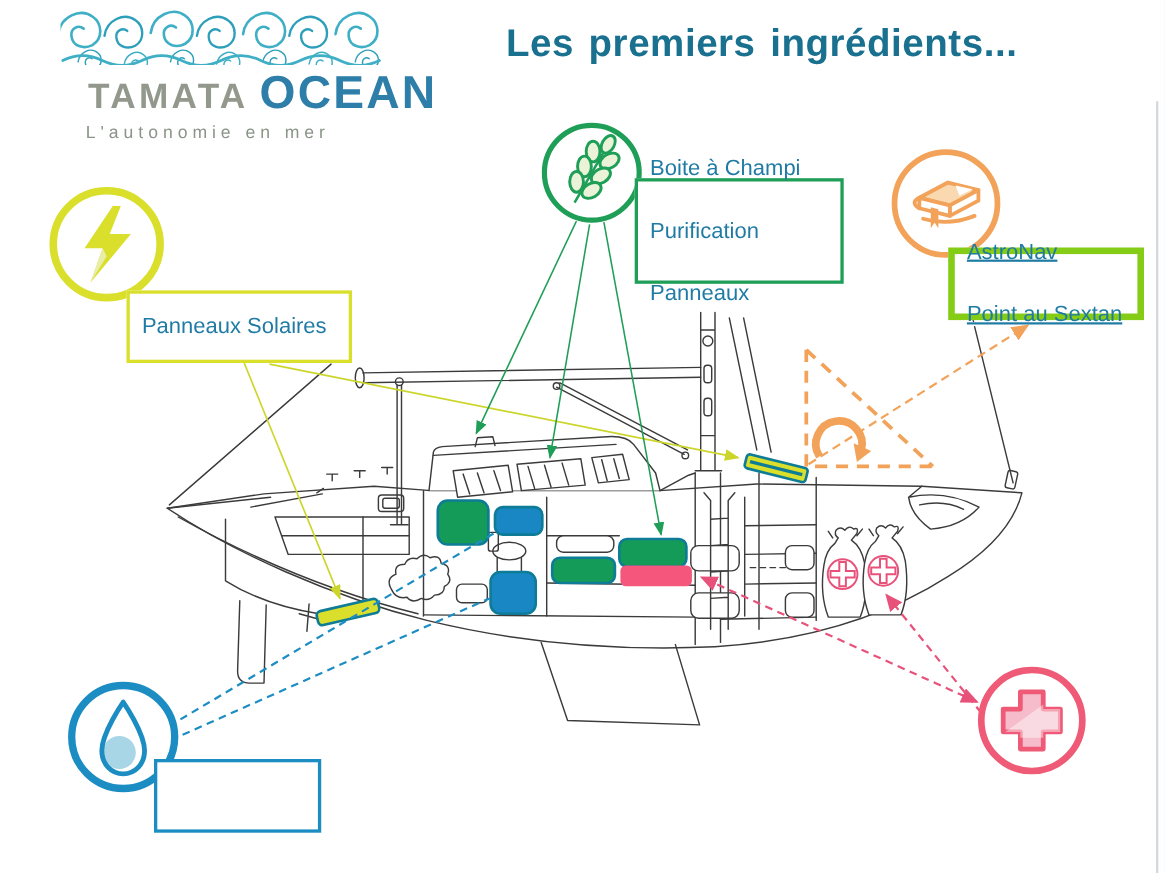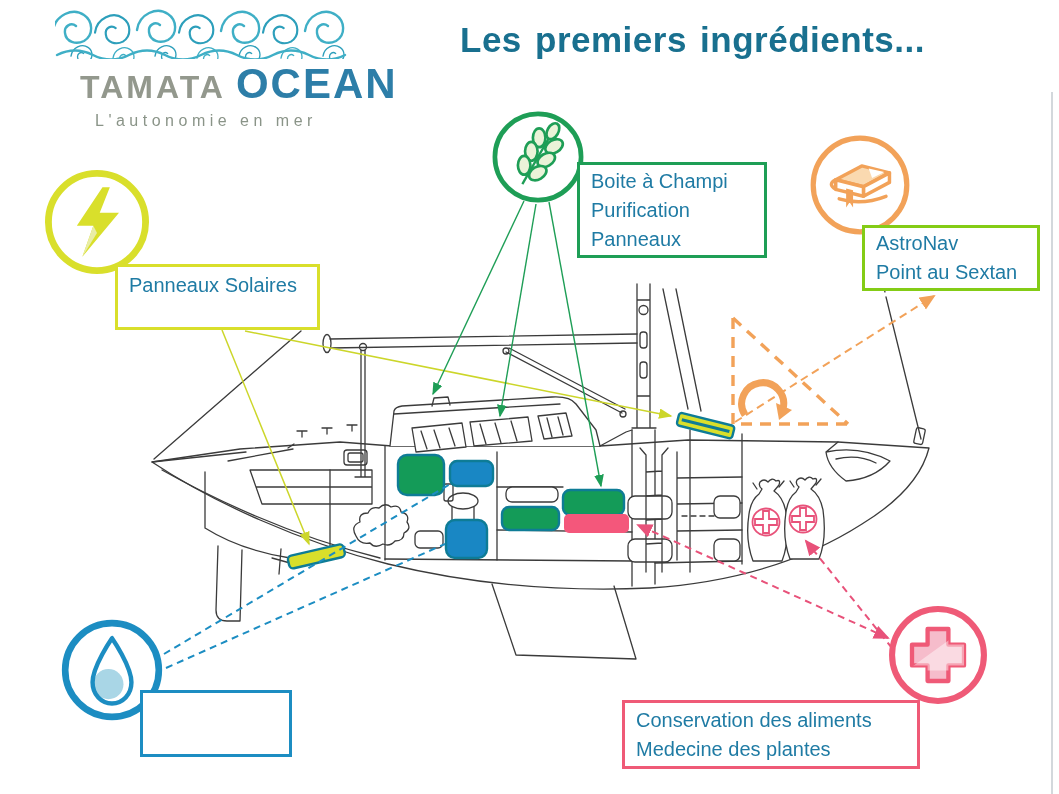--- a/index.html
+++ b/index.html
@@ -4,26 +4,26 @@
 <style>
   html,body{margin:0;padding:0;background:#e8e8e8;}
   .stage{position:relative;width:1059px;height:794px;background:#ffffff;overflow:hidden;
          font-family:"Liberation Sans","DejaVu Sans",sans-serif;margin:0 auto;}
   .abs{position:absolute;}
   .slide-title{left:460px;top:20px;font-size:35px;font-weight:bold;color:#19708F;
                letter-spacing:.5px;word-spacing:3px;}
   .brand{left:64px;top:60px;width:300px;white-space:nowrap;margin-left:16px;}
   .brand .t1{font-size:32px;font-weight:bold;letter-spacing:3px;color:#93988D;}
   .brand .t2{font-size:42px;font-weight:bold;letter-spacing:2px;color:#2D7EA8;margin-left:10px;}
-  .tagline{left:78px;top:112px;font-size:16px;letter-spacing:4.5px;color:#8A9488;margin-left:17px;}
+  .tagline{left:78px;top:112px;font-size:16px;letter-spacing:4.5px;color:#8A9488;}
   .callout-box{background:#fff;display:flex;flex-direction:column;justify-content:center;
-               padding:4px 11px;color:#1F7BA4;font-size:20px;line-height:29px;box-sizing:border-box;}
-  .b-energy{left:115px;top:264px;width:205px;height:66px;border:3px solid #D9DF2B;justify-content:space-between;}
+               padding:4px 11px;color:#1F7BA4;font-size:20px;line-height:29px;box-sizing:border-box;gap:28px;}
+  .b-energy{left:115px;top:264px;width:205px;height:66px;border:3px solid #D9DF2B;}
   .b-culture{left:577px;top:162px;width:190px;height:96px;border:3px solid #1E9E56;}
-  .b-nav{left:862px;top:225px;width:178px;height:66px;border:3px solid #84cc16;}
+  .b-nav{left:862px;top:225px;width:178px;height:66px;border:6px solid #84cc16;text-decoration:underline;}
   .b-water{left:140px;top:690px;width:152px;height:67px;border:3.5px solid #1C8DC2;}
   .b-health{left:622px;top:700px;width:298px;height:69px;border:3.5px solid #EF5A77;}
   .circle-icon{line-height:0;}
   .edge-line{left:1051px;top:92px;width:2px;height:702px;background:#D3D8DC;}
 </style>
 </head>
 <body>
 
 <div class="stage">
 
@@ -268,19 +268,15 @@
   </div>
 
   <div class="abs callout-box b-nav">
     <div>AstroNav</div>
     <div>Point au Sextan</div>
   </div>
 
   <div class="abs callout-box b-water">
   </div>
 
-  <div class="abs callout-box b-health">
-    <div>Conservation des aliments</div>
-    <div>Medecine des plantes</div>
-  </div>
 
   <div class="abs edge-line"></div>
 </div>
 
 </body></html>

